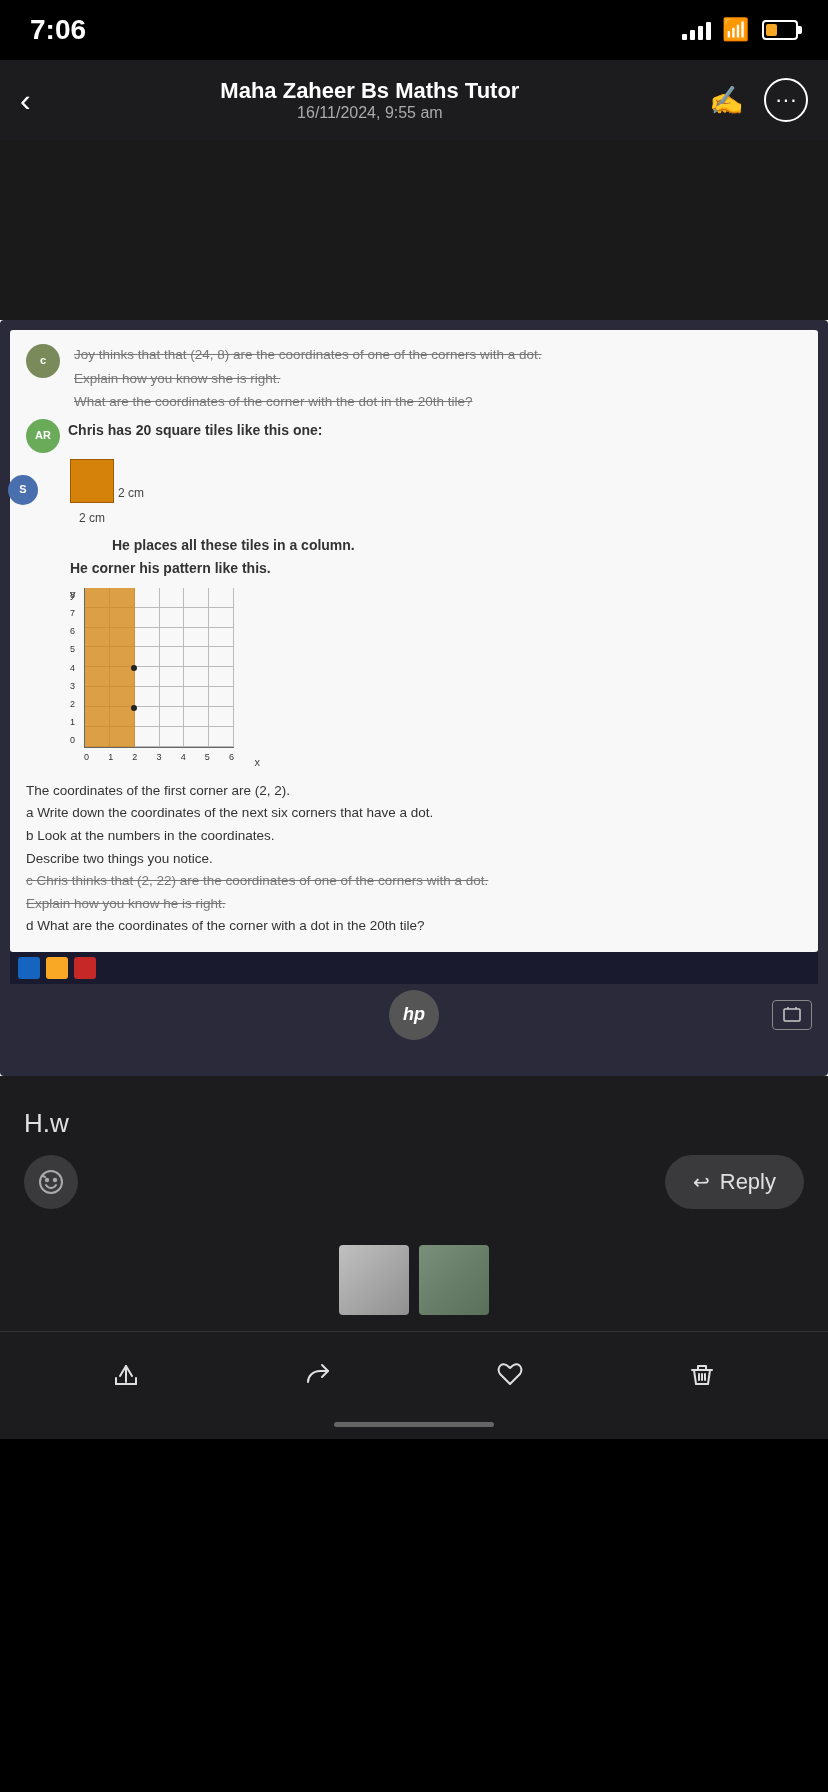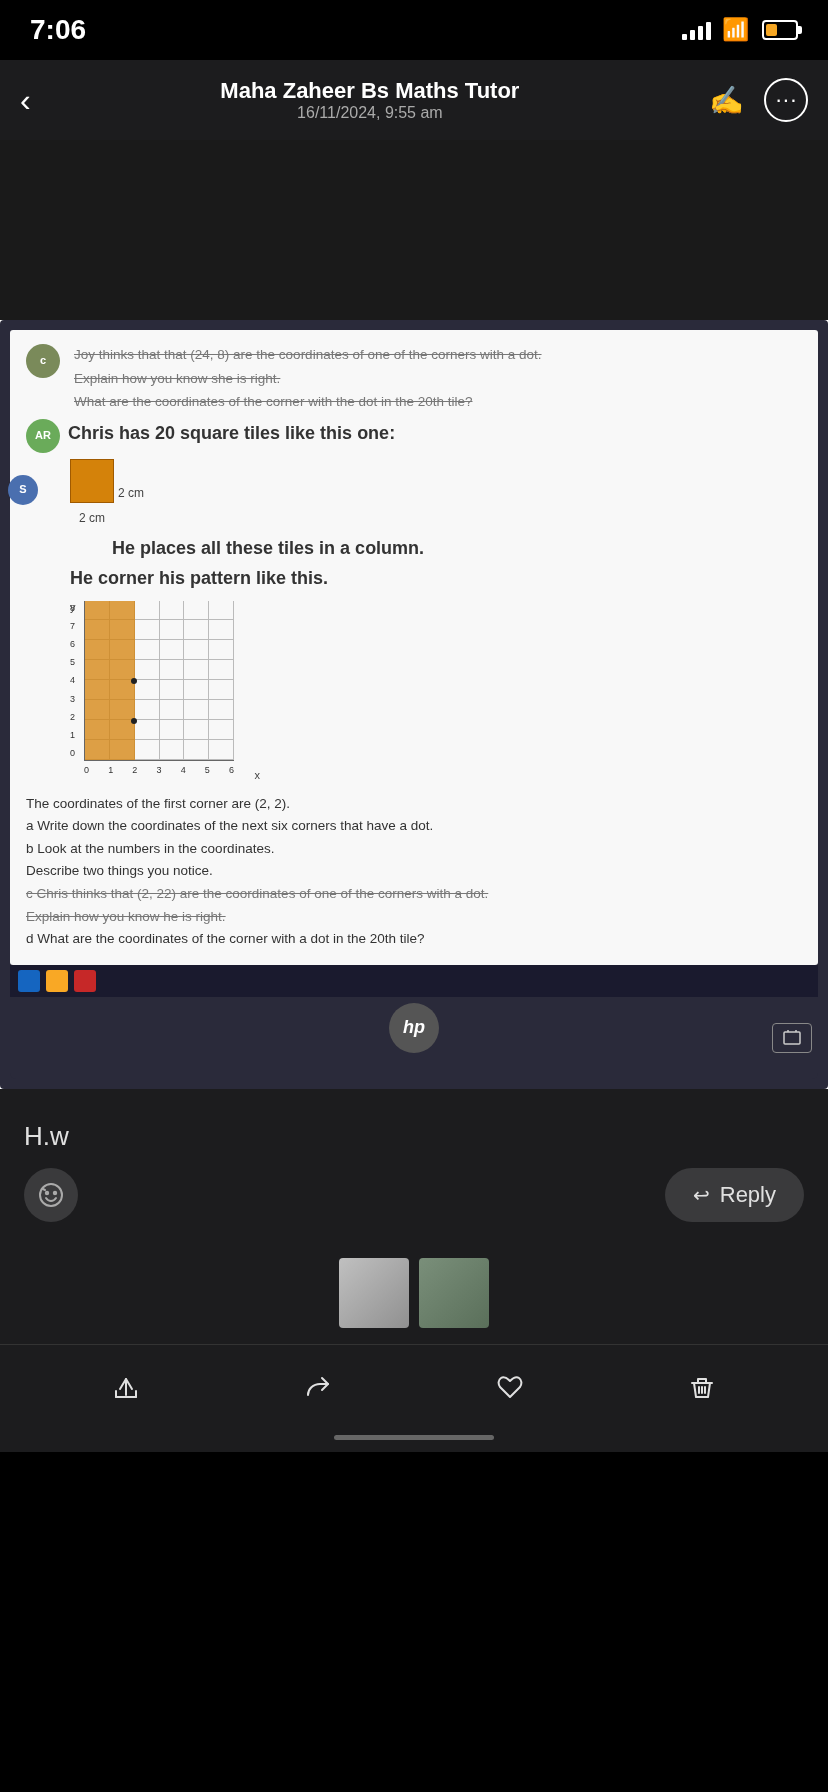--- a/index.html
+++ b/index.html
@@ -326,21 +326,21 @@
       color: #444;
       margin-bottom: 2px;
     }
     .screen-line {
       font-size: 13.5px;
       color: #333;
       margin-bottom: 1px;
     }
     .screen-line-bold {
       font-weight: 700;
-      font-size: 18px;
+      font-size: 14px;
     }
     .top-chat-lines {
       padding-left: 6px;
     }
     .strike-line {
       text-decoration: line-through;
       color: #777;
     }
   </style>
 </head>
@@ -510,21 +510,21 @@
         <div class="screen-line">d   What are the coordinates of the corner with a dot in the 20th tile?</div>
       </div>
     </div>
 
     <div class="taskbar">
       <div class="taskbar-icon blue"></div>
       <div class="taskbar-icon yellow"></div>
       <div class="taskbar-icon red"></div>
     </div>
 
-    <div style="background:#2a2a3a; padding:6px; display:flex; align-items:flex-end; justify-content:space-between;">
+    <div style="background:#2a2a3a; padding:6px; display:flex; align-items:center; justify-content:space-between;">
       <div style="width:40px;"></div>
       <div class="hp-circle">hp</div>
       <div style="width:40px; height:30px; border:1px solid #888; border-radius:4px; display:flex; align-items:center; justify-content:center;">
         <svg width="20" height="20" viewBox="0 0 20 20" fill="none" stroke="#ccc" stroke-width="1.5">
             <rect x="2" y="4" width="16" height="12" rx="1"></rect>
             <path d="M6 4V2M14 4V2"></path>
           </svg>
       </div>
     </div>
     <div class="laptop-bottom"></div>

